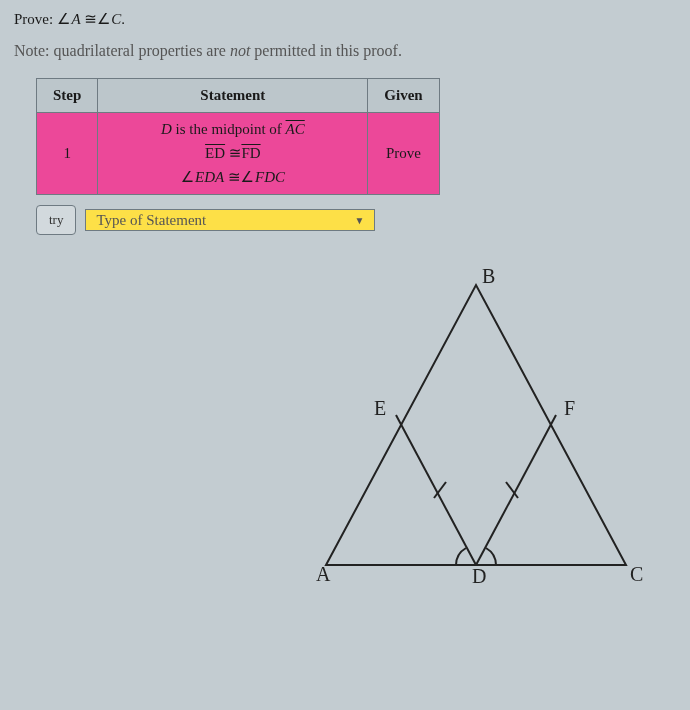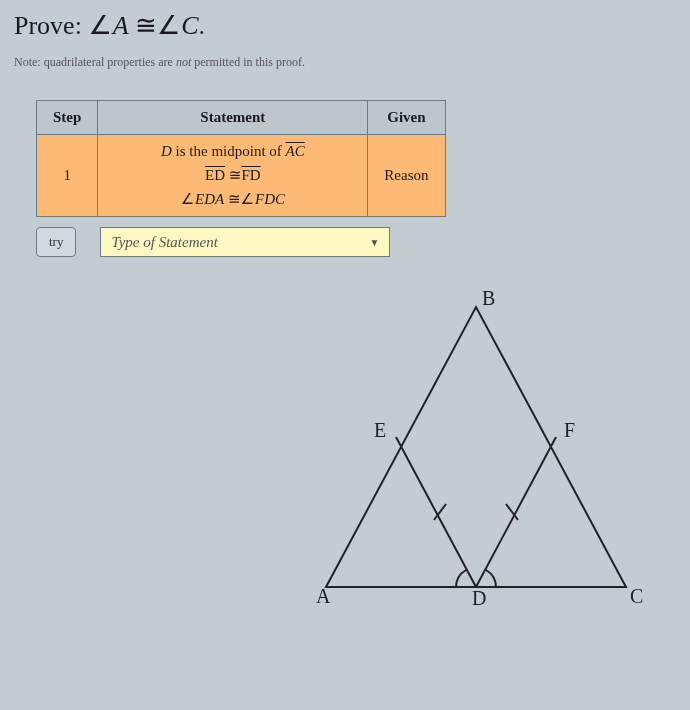--- a/index.html
+++ b/index.html
@@ -6,34 +6,34 @@
     body {
       width: 690px;
       height: 710px;
       background: #c3ccd1;
       font-family: Georgia, 'Times New Roman', serif;
       color: #1a1a1a;
       padding: 10px 14px;
       overflow: hidden;
     }
     .prove-line {
-      font-size: 26px;
+      font-size: 15px;
       margin-bottom: 14px;
       font-weight: 500;
     }
     .note-line {
-      font-size: 12px;
+      font-size: 16px;
       color: #555;
-      margin-bottom: 30px;
+      margin-bottom: 18px;
     }
     .note-line .italic { font-style: italic; }
     table.proof {
       border-collapse: collapse;
       margin-left: 22px;
-      background: #fdba74;
+      background: #ec4899;
     }
     table.proof th, table.proof td {
       border: 1px solid #6e7a82;
       padding: 8px 16px;
       text-align: center;
       vertical-align: middle;
       font-size: 15px;
     }
     table.proof th {
       font-weight: bold;
@@ -43,46 +43,45 @@
       width: 270px;
     }
     .stmt-stack { display: flex; flex-direction: column; gap: 6px; align-items: center; }
     .overline { text-decoration: overline; }
     .angle::before { content: "\2220"; margin-right: 1px; }
     .cong::before { content: " \2245 "; }
     .try-row {
       margin-top: 10px;
       margin-left: 22px;
       display: flex;
-      gap: 24px;
+      gap: 9px;
       align-items: center;
     }
     .btn-try {
       border: 1px solid #6e7a82;
       background: #d2d9dd;
       border-radius: 4px;
       padding: 6px 12px;
       font-size: 13px;
       color: #333;
       cursor: pointer;
       font-family: inherit;
     }
     .select-box {
       border: 1px solid #6e7a82;
-      background: #fef9c3;
+      background: #fde047;
       width: 290px;
-      height: 30px;
+      height: 22px;
       display: flex;
       align-items: center;
       justify-content: space-between;
       padding: 0 10px;
       font-size: 15px;
       color: #555;
       cursor: pointer;
-      font-style: italic;
     }
     .chev { font-size: 10px; color: #555; }
     .figure {
       margin-top: 30px;
       display: flex;
       justify-content: flex-end;
       padding-right: 20px;
     }
     svg.tri { width: 360px; height: 320px; }
     .lbl { font-family: Georgia, serif; font-size: 20px; fill: #222; }
@@ -113,21 +112,21 @@
           <i style="font-style:italic">D</i><span> is the midpoint of </span><span class="overline" style="font-style:italic">AC</span>
         </div>
         <div>
           <span class="overline" style="">ED</span><span class="cong"></span><span class="overline" style="">FD</span>
         </div>
         <div>
           <span class="angle"><i style="">EDA</i></span><span class="cong"></span><span class="angle"><i style="">FDC</i></span>
         </div>
       </div>
     </td>
-    <td>Reason</td>
+    <td>Prove</td>
   </tr>
 </tbody>
   </table>
 
 <div class="try-row">
   <button class="btn-try">try</button>
   <div class="select-box">
     <span>Type of Statement</span>
     <span class="chev">▼</span>
   </div>

